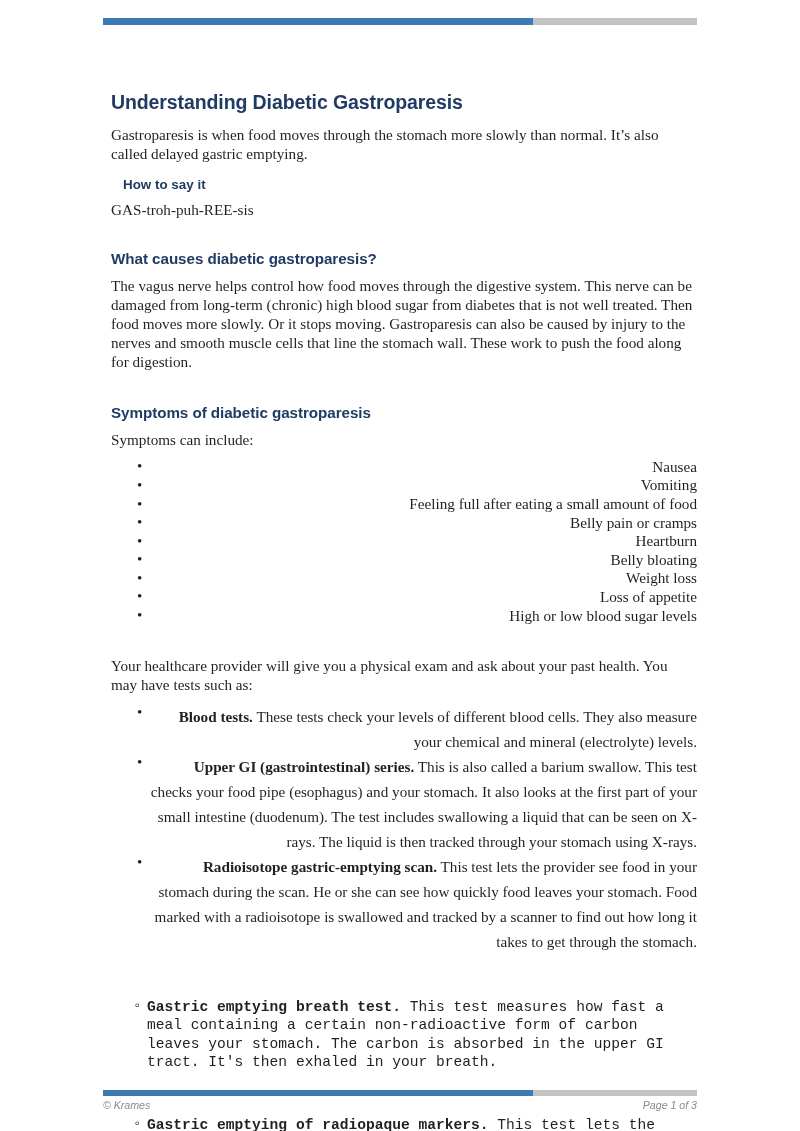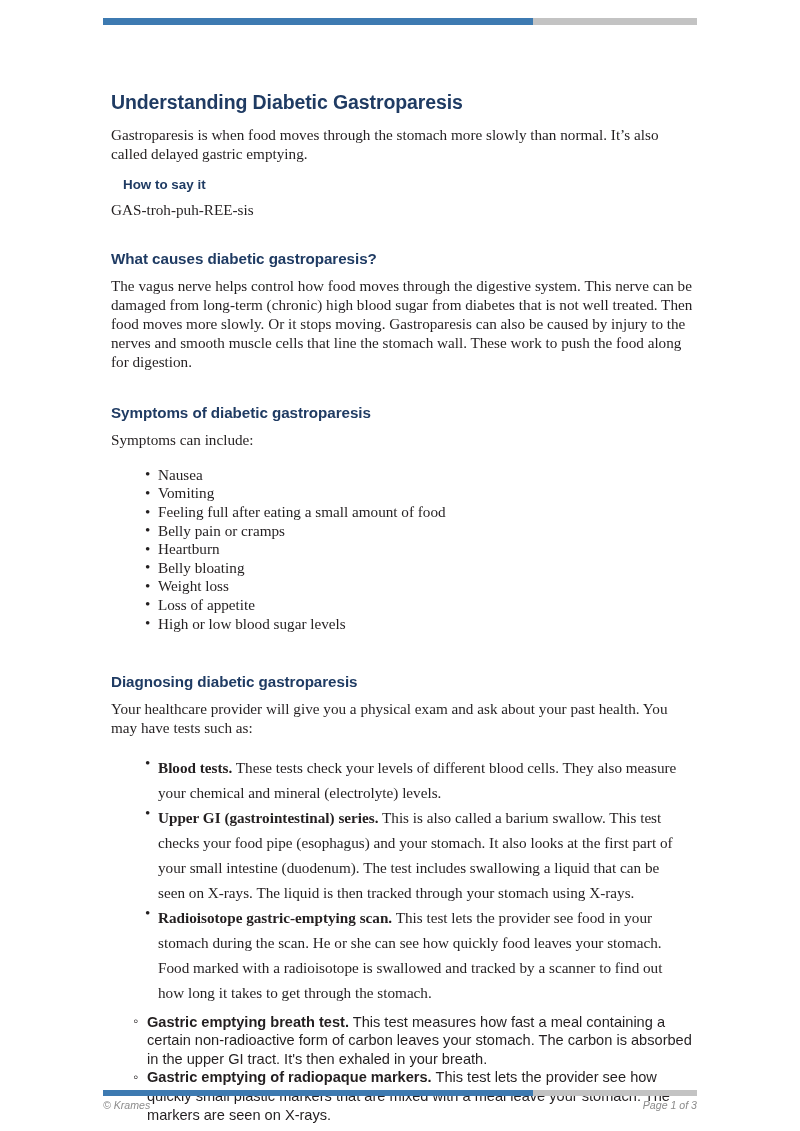--- a/index.html
+++ b/index.html
@@ -89,22 +89,23 @@
     text-align: left;
   }
 
   .gap-sm { height: 13px; }
   .gap-lg { height: 29px; }
   .gap-xl { height: 31px; }
 
   
   ul.bullets {
     list-style: none;
-    margin: 8px;
+    margin: 0;
     padding: 0;
+    text-align: right;
   }
   ul.bullets > li {
     position: relative;
     padding-left: 39px;
     font-family: "Liberation Serif", serif;
     font-size: 15.2px;
     line-height: 18.6px;
     color: #231f20;
     margin: 0;
   }
@@ -124,24 +125,25 @@
   }
 
   ul.sub-bullets {
     list-style: none;
     margin: 0;
     padding: 0;
   }
   ul.sub-bullets > li {
     position: relative;
     padding-left: 36px;
-    font-family: Liberation Sans, sans-serif;
+    font-family: Liberation Mono, monospace;
     font-size: 14.6px;
     line-height: 18.6px;
     color: #231f20;
+    margin-top: 44px;
   }
   ul.sub-bullets > li::before {
     content: "\25E6";
     position: absolute;
     left: 22px;
     top: -0.5px;
     font-size: 14.6px;
     line-height: 18.6px;
     color: #231f20;
   }
@@ -207,21 +209,20 @@
         <li>Belly pain or cramps</li>
         <li>Heartburn</li>
         <li>Belly bloating</li>
         <li>Weight loss</li>
         <li>Loss of appetite</li>
         <li>High or low blood sugar levels</li>
       </ul>
 
     <div class="gap-xl"></div>
 
-    <h2 class="section-heading">Diagnosing diabetic gastroparesis</h2>
     <p class="body-text">Your healthcare provider will give you a physical exam and ask about your past health. You may have tests such as:</p>
 
     <div style="height:9px"></div>
 
     <ul class="bullets spaced" id="tests-list">
         <li><span class="lead-in">Blood tests.</span><span> These tests check your levels of different blood cells. They also measure your chemical and mineral (electrolyte) levels.</span></li>
         <li><span class="lead-in">Upper GI (gastrointestinal) series.</span><span> This is also called a barium swallow. This test checks your food pipe (esophagus) and your stomach. It also looks at the first part of your small intestine (duodenum). The test includes swallowing a liquid that can be seen on X-rays. The liquid is then tracked through your stomach using X-rays.</span></li>
         <li><span class="lead-in">Radioisotope gastric-emptying scan.</span><span> This test lets the provider see food in your stomach during the scan. He or she can see how quickly food leaves your stomach. Food marked with a radioisotope is swallowed and tracked by a scanner to find out how long it takes to get through the stomach.</span></li>
       </ul>
 

